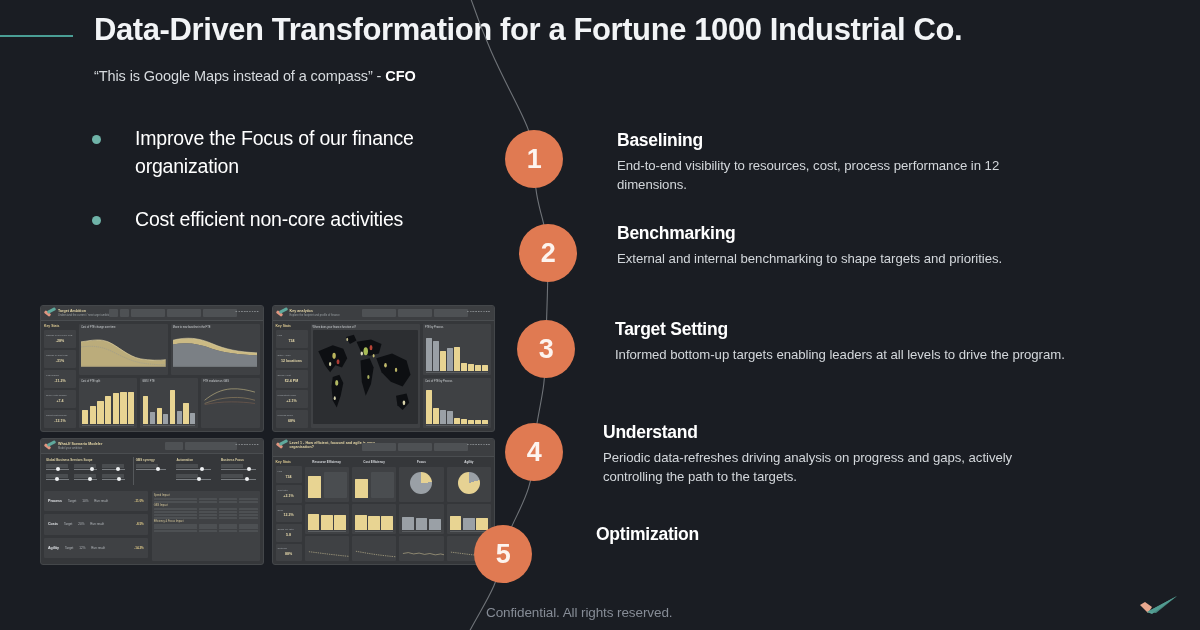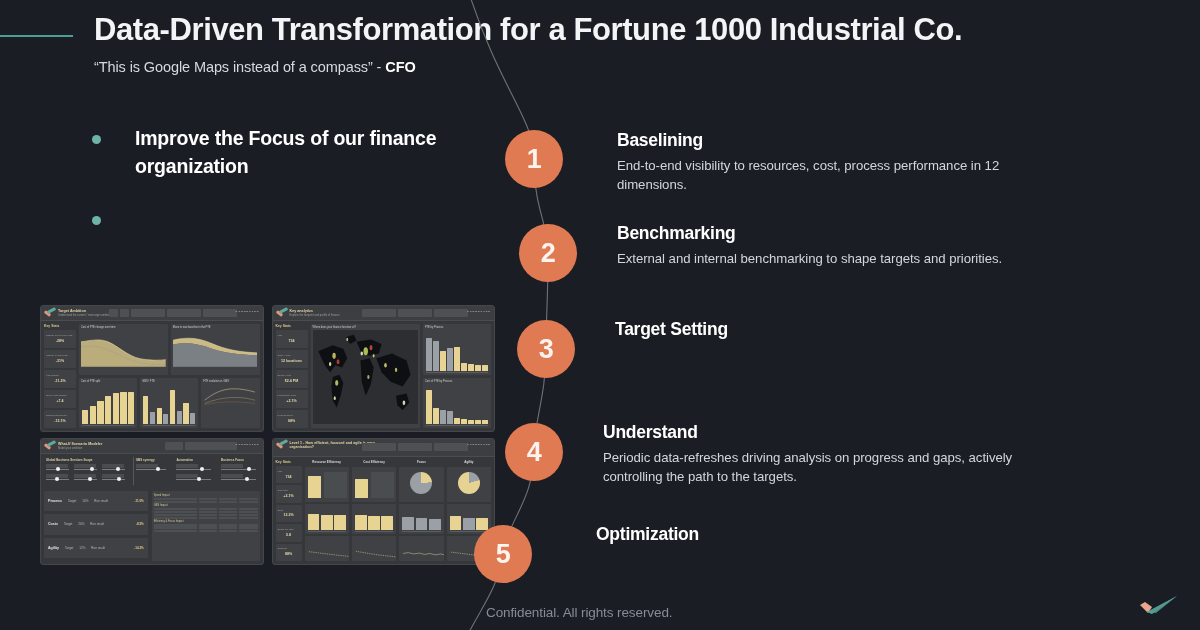--- a/index.html
+++ b/index.html
@@ -15,34 +15,34 @@
   .accent-rule{
     position:absolute; left:0; top:35px; width:73px; height:2px;
     background:#4a9e95;
   }
   .title{
     position:absolute; left:94px; top:12px; width:1000px;
     font-size:31px; font-weight:bold; letter-spacing:-0.4px;
     color:#f2f4f6; line-height:1.15;
   }
   .subtitle{
-    position:absolute; left:94px; top:59px;
+    position:absolute; left:94px; top:68px;
     font-size:14.5px; color:#d6dade; letter-spacing:-0.1px;text-align:center;
   }
   .subtitle b{ color:#ffffff; font-weight:bold; }
 
   
   .bullets{ position:absolute; left:92px; top:125px; width:400px; }
   .bullet{ position:relative; padding-left:43px; margin-bottom:26px; }
   .bullet .dot{
     position:absolute; left:0; top:10px;
     width:9px; height:9px; border-radius:50%; background:#6fb3a8;
   }
   .bullet .btxt{
-    font-size:19.5px; font-weight:bold; color:#ffffff;
+    font-size:19.5px; font-weight:normal; color:#ffffff;
     line-height:1.42; letter-spacing:-0.2px;
   }
   .bullet.b2{ margin-bottom:18px; }
 
   
   .thumbs{
     position:absolute; left:40px; top:305px;
     width:455px; height:260px;
     display:grid; grid-template-columns:1fr 1fr; grid-template-rows:1fr 1fr;
     gap:6px 8px;
@@ -174,20 +174,21 @@
   <span>“This is Google Maps instead of a compass” - </span><b>CFO</b>
 </div>
 
 <div class="bullets">
   <div class="bullet b1">
     <span class="dot"></span>
     <div class="btxt">Improve the Focus of our finance organization</div>
   </div>
   <div class="bullet b3">
     <span class="dot"></span>
+    <div class="btxt">Cost efficient non-core activities</div>
   </div>
 </div>
 
 <div class="thumbs">
 
   <div class="thumb">
     <div class="tb-head">
       <div class="tb-logo"></div>
       <div class="tb-title">Target Ambition
         <span class="tb-sub">Understand the current / new target ambition</span>
@@ -724,20 +725,21 @@
 <div class="step-text" style="left:603px; top:130px; width:430px;margin-left:14px;">
   <div class="step-title">Baselining</div>
   <div class="step-desc">End-to-end visibility to resources, cost, process performance in 12 dimensions.</div>
 </div>
 <div class="step-text" style="left:617px; top:223px; width:460px;">
   <div class="step-title">Benchmarking</div>
   <div class="step-desc">External and internal benchmarking to shape targets and priorities.</div>
 </div>
 <div class="step-text" style="left:615px; top:319px; width:450px;">
   <div class="step-title">Target Setting</div>
+  <div class="step-desc">Informed bottom-up targets enabling leaders at all levels to drive the program.</div>
 </div>
 <div class="step-text" style="left:603px; top:422px; width:452px;">
   <div class="step-title">Understand</div>
   <div class="step-desc">Periodic data-refreshes driving analysis on progress and gaps, actively controlling the path to the targets.</div>
 </div>
 <div class="step-text" style="left:572px; top:524px; width:425px;margin-left:24px;">
   <div class="step-title">Optimization</div>
 </div>
 
 <div class="footer">Confidential. All rights reserved.</div>

